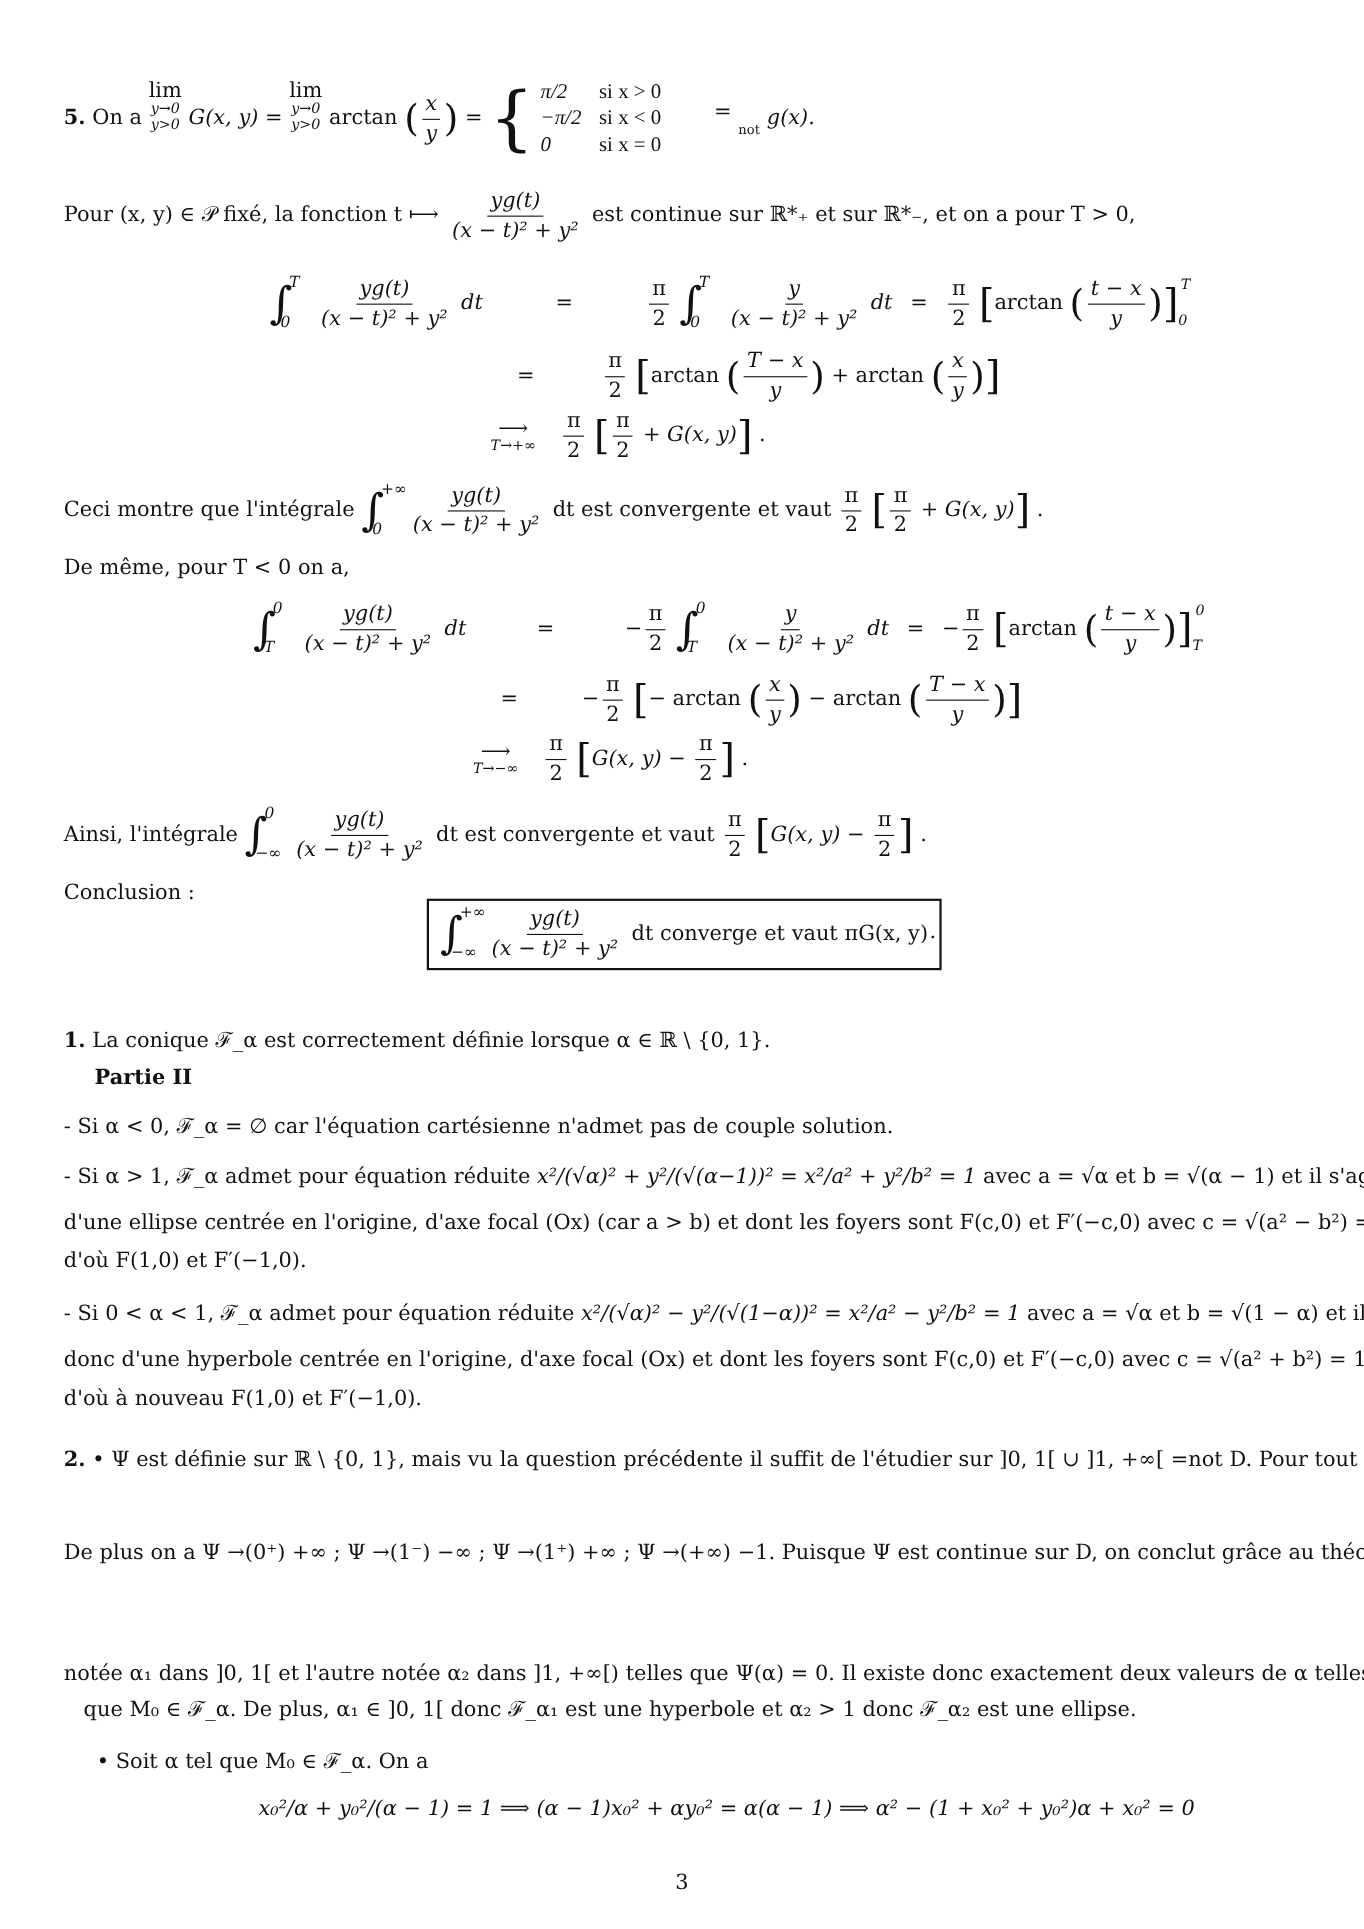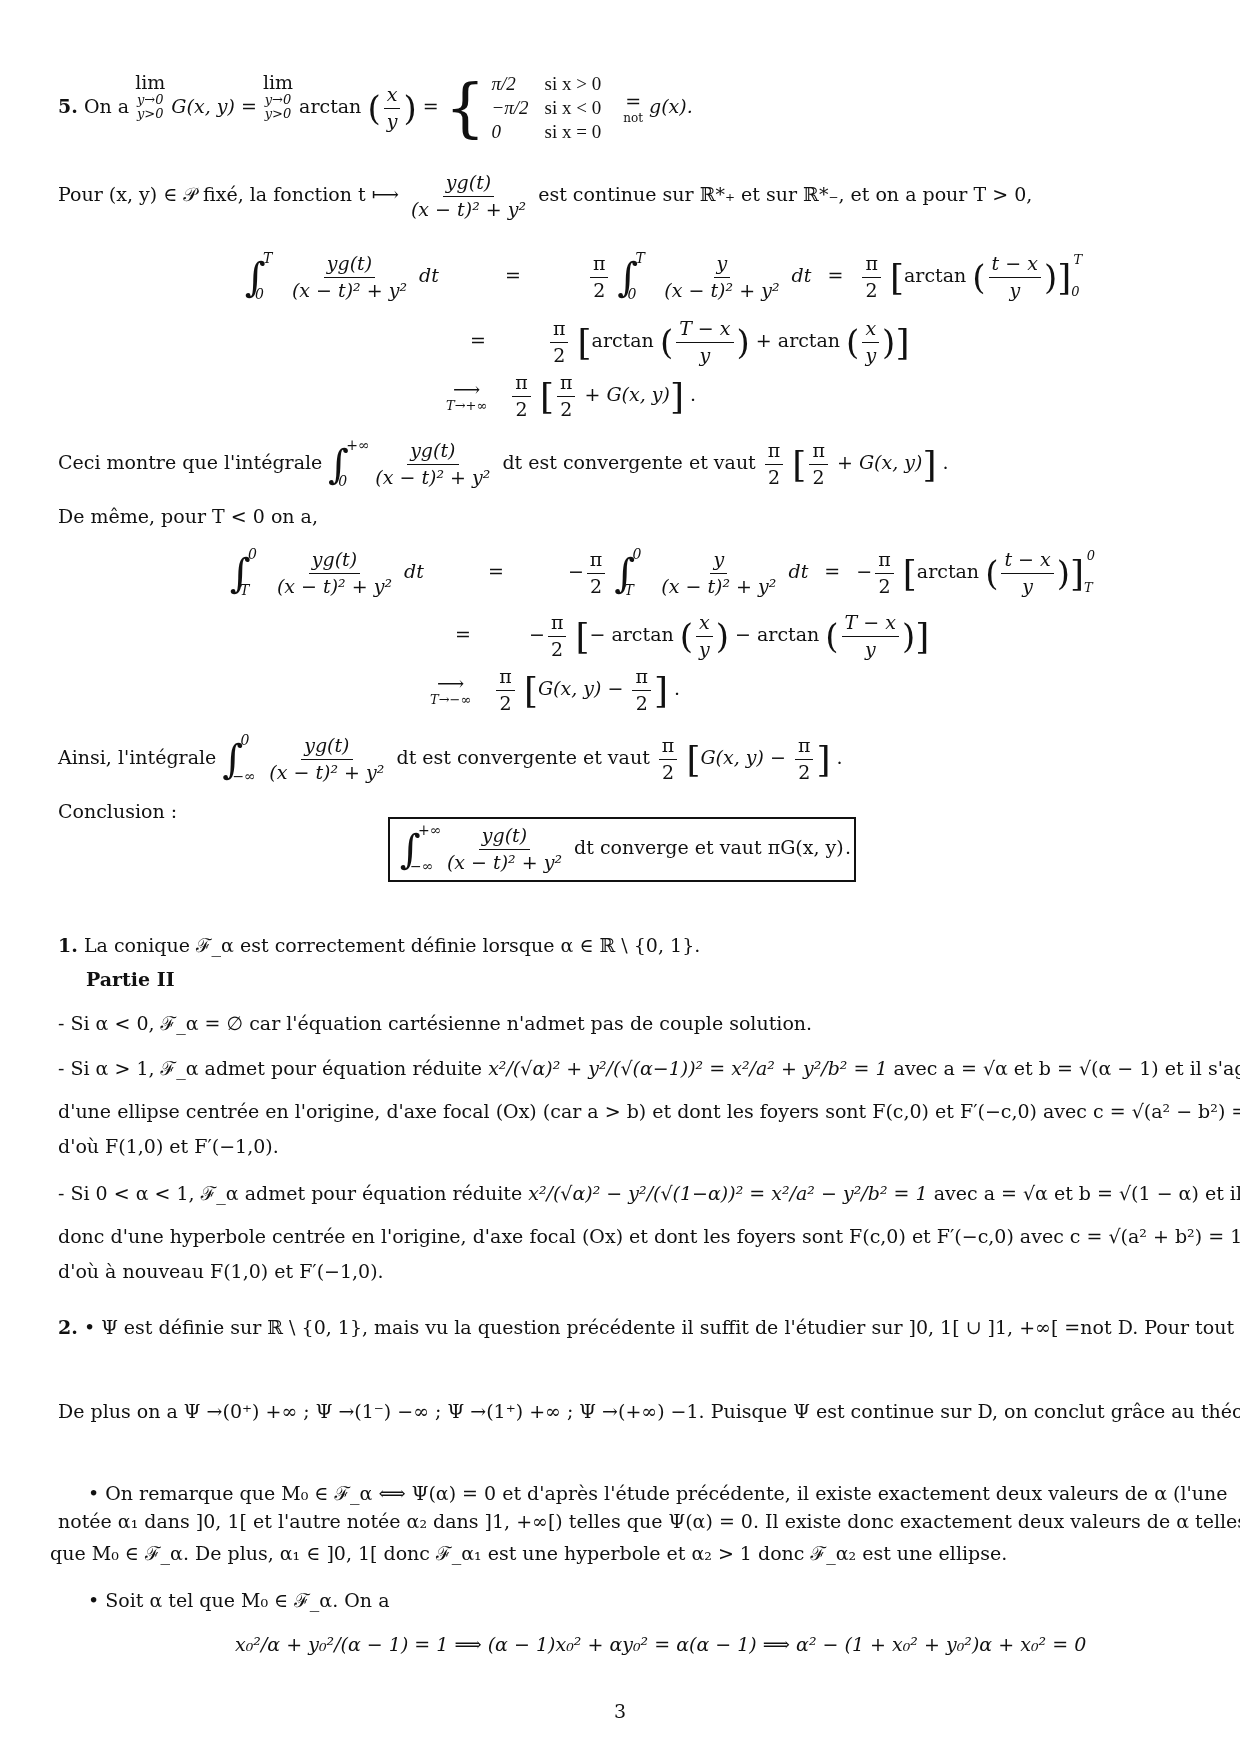--- a/index.html
+++ b/index.html
@@ -71,21 +71,21 @@
             </tr>
         <tr>
               <td class="m">0</td>
               <td>si x = 0</td>
             </tr>
       </tbody>
         </table>
     </span>
     <span class="under" style="vertical-align:middle;">
       <span>=</span>
-      <span style="font-size:12px;">not</span>
+      <span style="font-size:12px;margin-left:48px;">not</span>
     </span>
     <span class="m">g(x).</span>
   </div>
 
   <div class="abs" style="left:58px; top:172px;">
     <span>Pour (x, y) ∈ 𝒫 fixé, la fonction t ⟼</span>
     <span class="frac m">
         <span class="num">yg(t)</span>
         <span class="den">(x − t)² + y²</span>
       </span>
@@ -293,21 +293,20 @@
     <span>avec a = √α et b = √(1 − α) et il s'agit</span>
   </div>
   <div class="abs" style="left:58px; top:1225px;">donc d'une hyperbole centrée en l'origine, d'axe focal (Ox) et dont les foyers sont F(c,0) et F′(−c,0) avec c = √(a² + b²) = 1,</div>
   <div class="abs" style="left:58px; top:1260px;">d'où à nouveau F(1,0) et F′(−1,0).</div>
 
   <div class="abs" style="left:58px; top:1316px;">
     <span class="b">2.</span> <span>• Ψ est définie sur ℝ \ {0, 1}, mais vu la question précédente il suffit de l'étudier sur ]0, 1[ ∪ ]1, +∞[ =not D. Pour tout</span>
   </div>
   <div class="abs" style="left:58px; top:1400px;">De plus on a Ψ →(0⁺) +∞ ; Ψ →(1⁻) −∞ ; Ψ →(1⁺) +∞ ; Ψ →(+∞) −1. Puisque Ψ est continue sur D, on conclut grâce au théorème</div>
 
-  <div class="abs" style="left:88px; top:1480px;">• On remarque que M₀ ∈ ℱ_α ⟺ Ψ(α) = 0 et d'après l'étude précédente, il existe exactement deux valeurs de α (l'une</div>
   <div class="abs" style="left:58px; top:1510px;">notée α₁ dans ]0, 1[ et l'autre notée α₂ dans ]1, +∞[) telles que Ψ(α) = 0. Il existe donc exactement deux valeurs de α telles</div>
-  <div class="abs" style="left:50px; top:1540px;">que M₀ ∈ ℱ_α. De plus, α₁ ∈ ]0, 1[ donc ℱ_α₁ est une hyperbole et α₂ &gt; 1 donc ℱ_α₂ est une ellipse.</div>
+  <div class="abs" style="left:76px; top:1540px;">que M₀ ∈ ℱ_α. De plus, α₁ ∈ ]0, 1[ donc ℱ_α₁ est une hyperbole et α₂ &gt; 1 donc ℱ_α₂ est une ellipse.</div>
 
   <div class="abs" style="left:88px; top:1587px;">• Soit α tel que M₀ ∈ ℱ_α. On a</div>
   <div class="abs m" style="left:235px; top:1633px;">x₀²/α + y₀²/(α − 1) = 1 ⟹ (α − 1)x₀² + αy₀² = α(α − 1) ⟹ α² − (1 + x₀² + y₀²)α + x₀² = 0</div>
 
   <div class="pnum">3</div>
 </div>
 
 </body></html>

